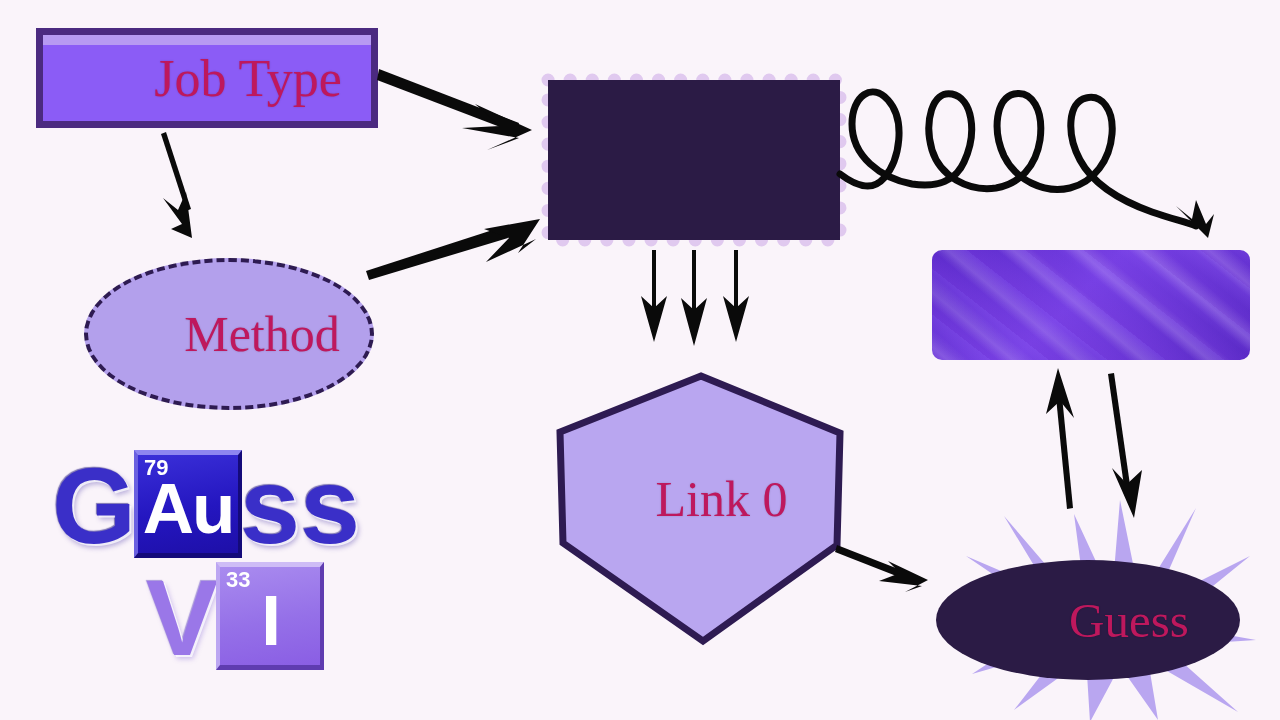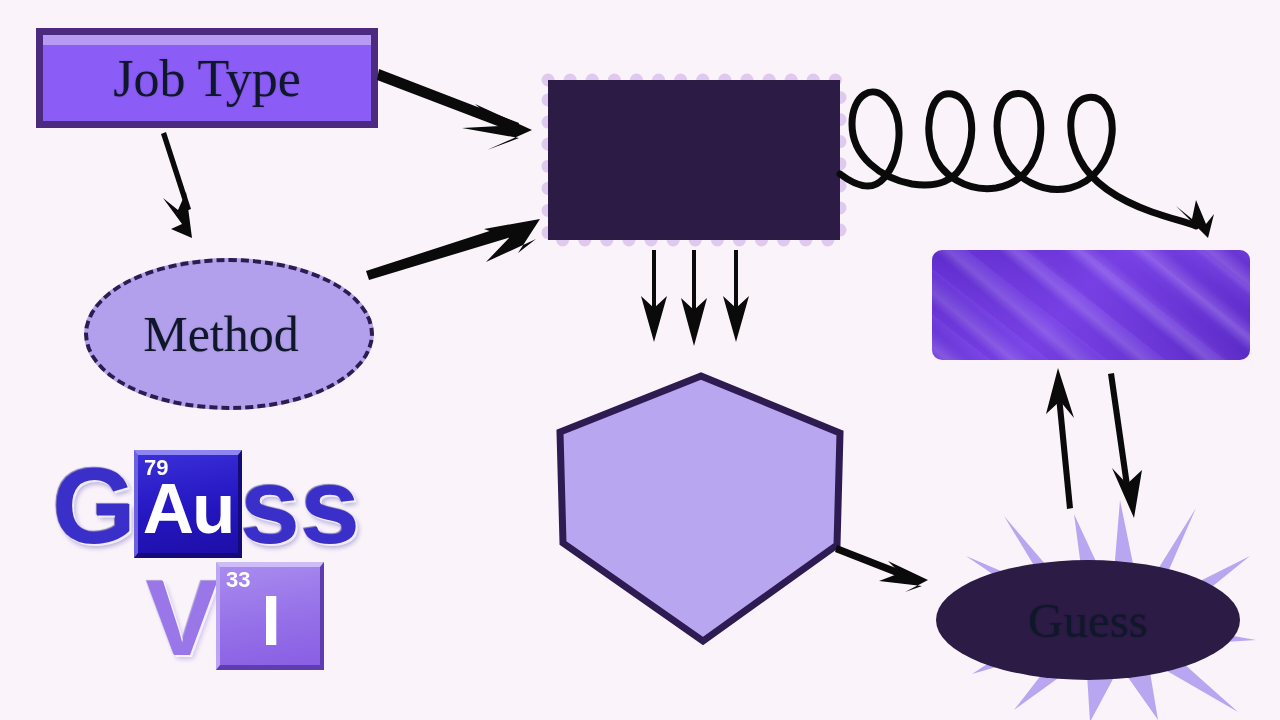--- a/index.html
+++ b/index.html
@@ -13,25 +13,26 @@
     height: 720px;
     background: #FAF4FA;
     overflow: hidden;
     font-family: "Liberation Serif", serif;
   }
   .node-label {
     position: absolute;
     display: flex;
     align-items: center;
     justify-content: center;
-    color: #0f172a;
+    color: #be185d;
     text-shadow: 0 0 2px rgba(0,0,0,0.18);
     white-space: nowrap;
     pointer-events: none;
     z-index: 6;
+    padding-left: 41px;
   }
 
   
   #job-type-box {
     position: absolute;
     left: 36px; top: 28px;
     width: 342px; height: 100px;
     background: #8B5CF6;
     border: 7px solid #4B2A80;
     box-sizing: border-box;
@@ -233,20 +234,21 @@
   <div id="job-type-box"></div>
   <div class="node-label" id="job-type-label">Job Type</div>
 
   <div id="method-ellipse"></div>
   <div class="node-label" id="method-label">Method</div>
 
   <div id="general-box"></div>
 
   <div id="solvation-box"></div>
 
+  <div class="node-label" id="link0-label">Link 0</div>
 
   <div class="node-label" id="guess-label">Guess</div>
 
   <svg class="layer" id="arrow-layer" viewBox="0 0 1280 720">
 
     <g fill="#0A0A0A">
       <polygon points="379,69 519,123 516,133 377,80"></polygon>
       <polygon points="532,130 475,104 500,126 462,128 519,138 487,150"></polygon>
     </g>
 

